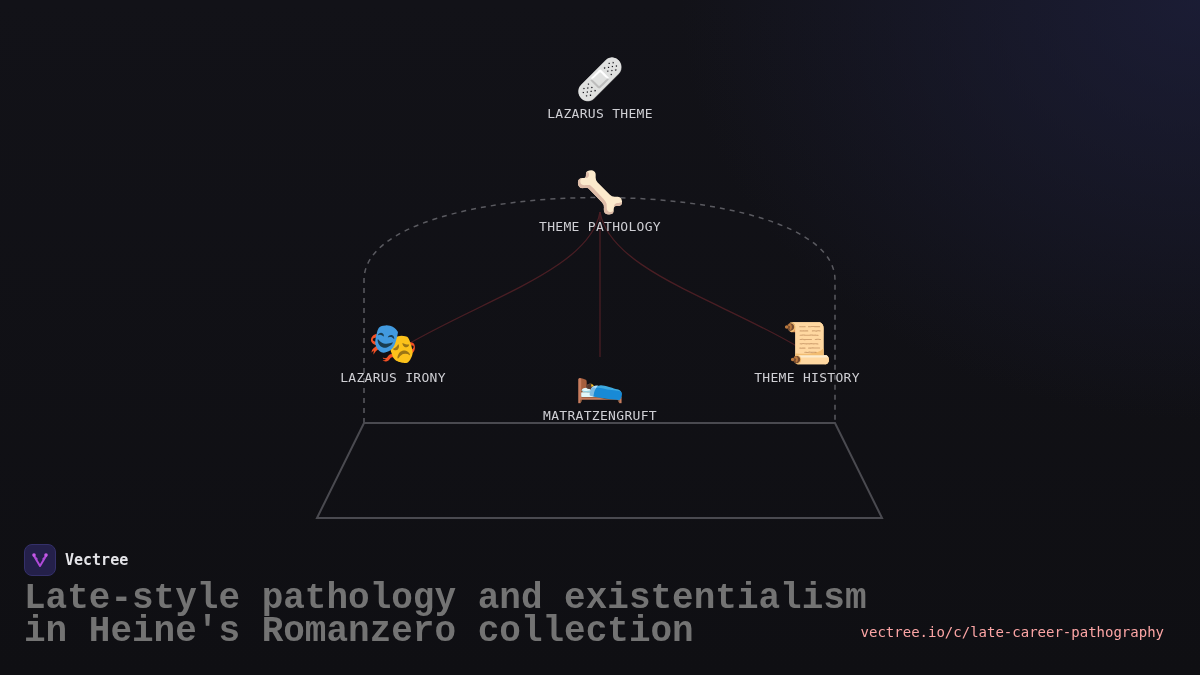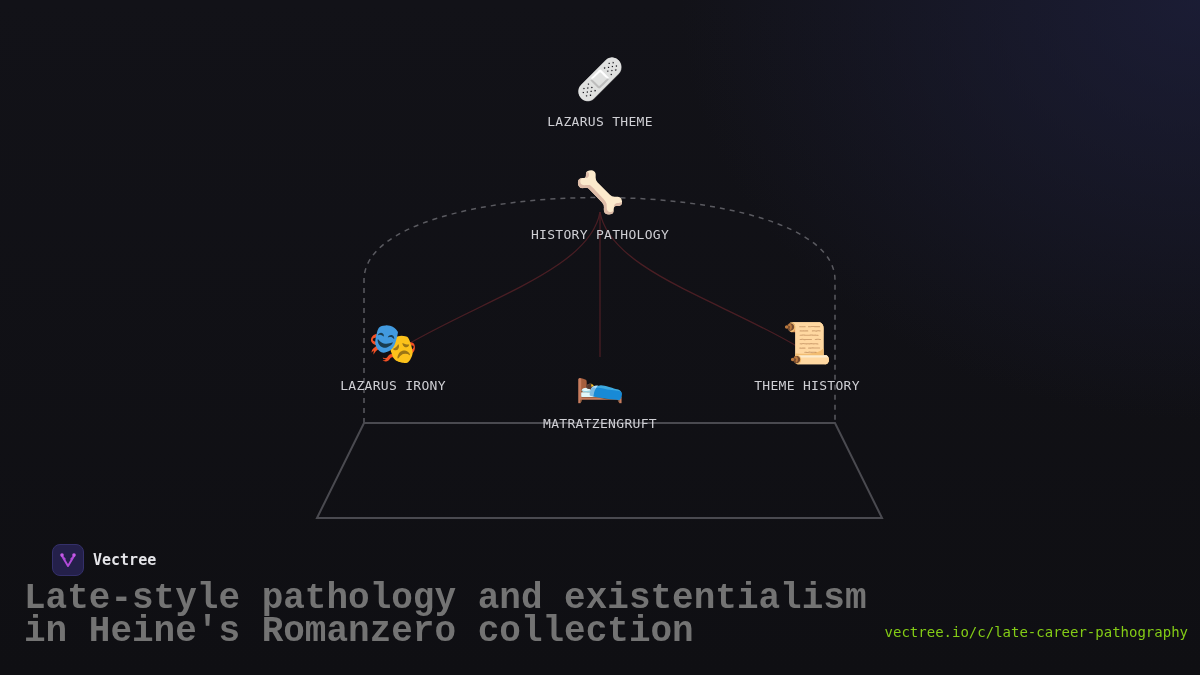--- a/index.html
+++ b/index.html
@@ -12,38 +12,38 @@
     position: absolute; inset: 0;
     background:
       radial-gradient(ellipse 520px 420px at 1200px 0px, rgba(30,32,62,0.75), rgba(17,17,22,0) 100%),
       linear-gradient(180deg, #121218 0%, #0f0f13 100%);
   }
   svg.scene { position: absolute; left: 0; top: 0; }
   .node { position: absolute; transform: translateX(-50%); text-align: center; }
   .node .emoji { font-size: 40px; line-height: 46px; display: block; }
   .node .label {
     display: inline-block; font-size: 13px; color: #cfcfd4; letter-spacing: 0.3px;
-    margin-top: 12px; white-space: nowrap;
+    margin-top: 4px; white-space: nowrap;
     font-family: "DejaVu Sans Mono", monospace;
   }
-  .brand { position: absolute; left: 24px; top: 544px; display: flex; align-items: center; gap: 9px; margin-left: 28px; }
+  .brand { position: absolute; left: 24px; top: 544px; display: flex; align-items: center; gap: 9px; }
   .brand-logo {
     width: 32px; height: 32px; border-radius: 8px; background: #24204a;
     border: 1px solid #34306a; display: flex; align-items: center; justify-content: center;
     box-sizing: border-box;
   }
   .brand-name { color: #e4e4e8; font-size: 15px; font-weight: bold; font-family: "DejaVu Sans Mono", monospace; }
   .title {
     position: absolute; left: 24px; top: 582px; margin: 0;
     color: #737373; font-size: 36px; line-height: 33px; font-weight: bold;
     font-family: "Liberation Mono", monospace; letter-spacing: 0px;
   }
   .title span { display: block; }
   .url {
-    position: absolute; right: 12px; top: 624px; color: #84cc16; font-size: 14px;
+    position: absolute; right: 36px; top: 624px; color: #fca5a5; font-size: 14px;
     font-family: "DejaVu Sans Mono", monospace;
   }
 </style>
 </head>
 <body>
 
 <div class="bg-glow"></div>
 
 <svg class="scene" width="1200" height="675">
 
@@ -56,21 +56,21 @@
   <path d="M600,212 C610,270 720,300 800,348" fill="none" stroke="#4a1e24" stroke-width="1.3"></path>
 </svg>
 
 <div class="node" style="left:600px; top:56px;">
   <span class="emoji">🩹</span>
   <span class="label">LAZARUS THEME</span>
 </div>
 
 <div class="node" style="left:600px; top:169px;">
   <span class="emoji">🦴</span>
-  <span class="label">HISTORY PATHOLOGY</span>
+  <span class="label">THEME PATHOLOGY</span>
 </div>
 
 <div class="node" style="left:393px; top:320px;">
   <span class="emoji">🎭</span>
   <span class="label">LAZARUS IRONY</span>
 </div>
 
 <div class="node" style="left:600px; top:358px;">
   <span class="emoji">🛌</span>
   <span class="label">MATRATZENGRUFT</span>

